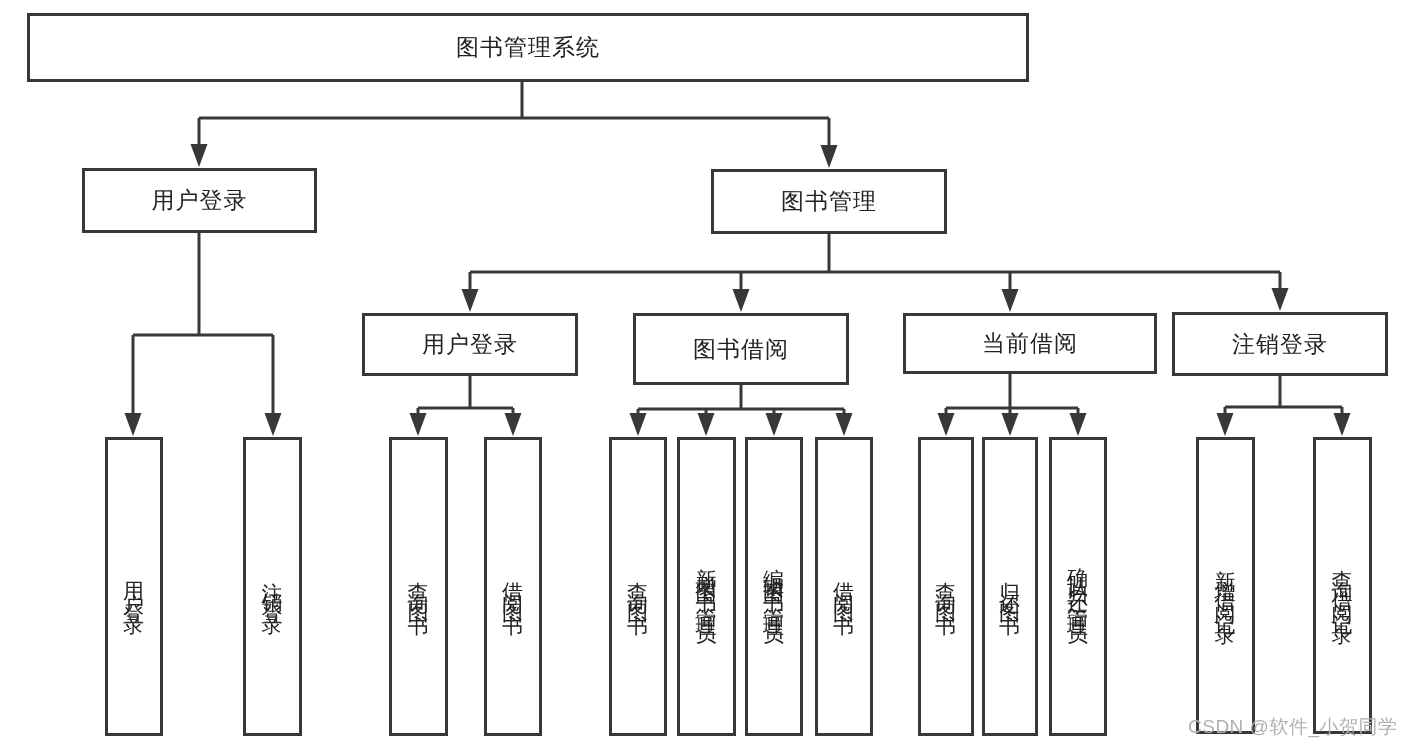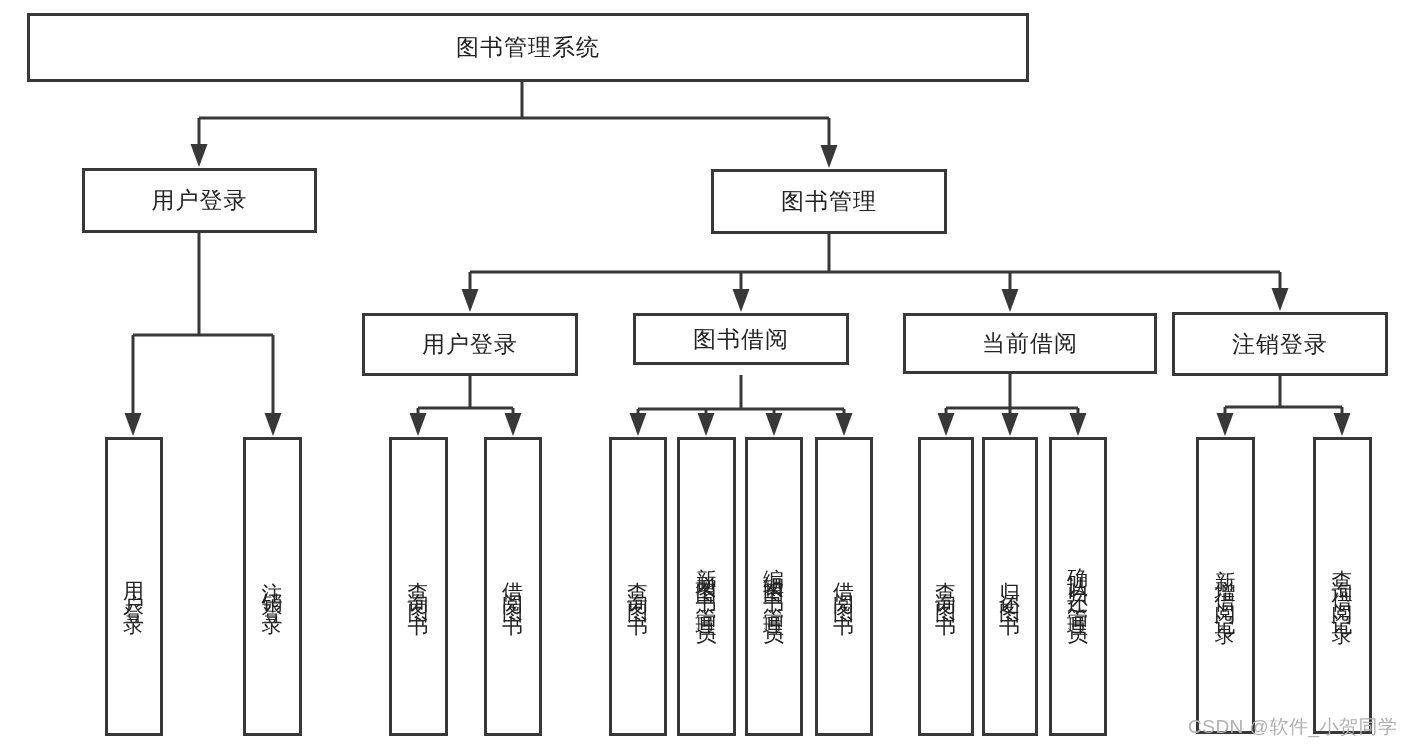--- a/index.html
+++ b/index.html
@@ -93,21 +93,21 @@
     <line x1="1342" y1="407" x2="1342" y2="418" stroke="#383838" stroke-width="3"></line>
     <polygon points="1333.5,413 1350.5,413 1342,436" fill="#383838"></polygon>
   </svg>
 
 <div class="node h" style="left:27px;top:13px;width:1002px;height:69px">图书管理系统</div>
 
 <div class="node h" style="left:82px;top:168px;width:235px;height:65px">用户登录</div>
 <div class="node h" style="left:711px;top:169px;width:236px;height:65px">图书管理</div>
 
 <div class="node h" style="left:362px;top:313px;width:216px;height:63px">用户登录</div>
-<div class="node h" style="left:633px;top:313px;width:216px;height:52px">图书借阅</div>
+<div class="node h" style="left:633px;top:313px;width:216px;height:72px">图书借阅</div>
 <div class="node h" style="left:903px;top:313px;width:254px;height:61px">当前借阅</div>
 <div class="node h" style="left:1172px;top:312px;width:216px;height:64px">注销登录</div>
 
 <div class="node v" style="left:105px;top:437px;width:58px;height:299px">用户登录</div>
 <div class="node v" style="left:243px;top:437px;width:59px;height:299px">注销登录</div>
 
 <div class="node v" style="left:389px;top:437px;width:59px;height:299px">查询图书</div>
 <div class="node v" style="left:484px;top:437px;width:58px;height:299px">借阅图书</div>
 
 <div class="node v" style="left:609px;top:437px;width:58px;height:299px">查询图书</div>

